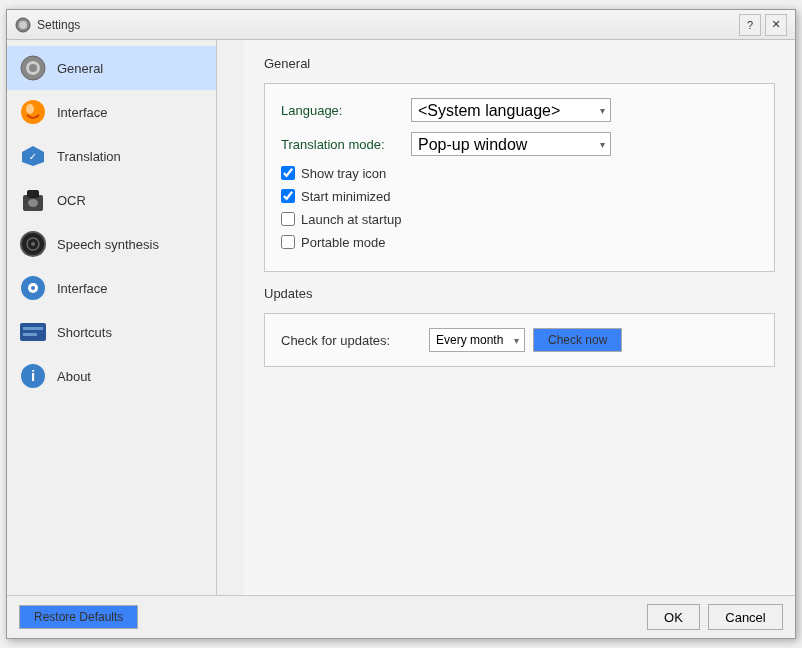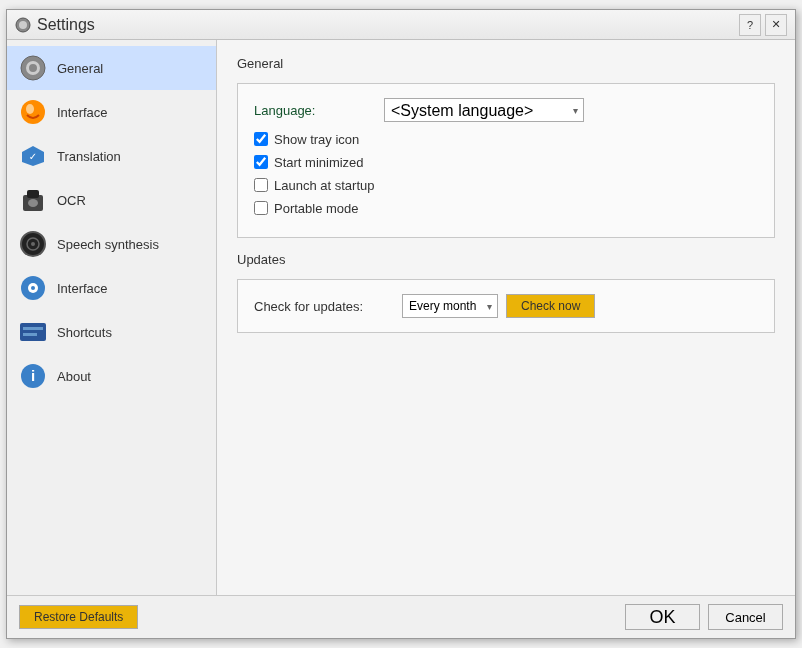--- a/index.html
+++ b/index.html
@@ -35,21 +35,21 @@
     .title-bar-icon {
       width: 16px;
       height: 16px;
       margin-right: 6px;
       display: flex;
       align-items: center;
       justify-content: center;
     }
     .title-bar-text {
       flex: 1;
-      font-size: 16px;
+      font-size: 12px;
       color: #333;
     }
     .title-bar-controls {
       display: flex;
       gap: 4px;
     }
     .title-btn {
       width: 22px;
       height: 22px;
       border: 1px solid #c0c0c0;
@@ -58,20 +58,21 @@
       display: flex;
       align-items: center;
       justify-content: center;
       font-size: 11px;
       color: #333;
     }
     .content-area {
       display: flex;
       flex: 1;
       overflow: hidden;
+      gap: 27px;
     }
     .sidebar {
       width: 210px;
       background: #f0f0f0;
       border-right: 1px solid #c8c8c8;
       padding: 6px 0;
       flex-shrink: 0;
       display: flex;
       flex-direction: column;
     }
@@ -197,46 +198,46 @@
       top: 50%;
       transform: translateY(-50%);
       font-size: 10px;
       color: #666;
       pointer-events: none;
     }
     .btn {
       height: 24px;
       padding: 0 14px;
       border: 1px solid #aaa;
-      background: #eab308;
+      background: #3b82f6;
       cursor: pointer;
       font-size: 12px;
       color: #333;
       text-align: right;
     }
     .bottom-bar {
       display: flex;
       justify-content: space-between;
       align-items: center;
       padding: 8px 12px;
       border-top: 1px solid #c8c8c8;
       background: #f0f0f0;
       flex-shrink: 0;
     }
     .bottom-right {
       display: flex;
       gap: 8px;
     }
     .btn-ok {
-      width: 75px;
+      width: 53px;
       height: 26px;
       background: #f0f0f0;
       border: 1px solid #aaa;
       cursor: pointer;
-      font-size: 18px;
+      font-size: 13px;
     }
     .btn-cancel {
       width: 75px;
       height: 26px;
       background: #f0f0f0;
       border: 1px solid #aaa;
       cursor: pointer;
       font-size: 13px;
     }
     .sidebar-spacer { flex: 1; }
@@ -359,20 +360,28 @@
 
         <div class="form-row">
           <span class="form-label">Language:</span>
           <div class="select-wrapper">
             <select>
               <option>&lt;System language&gt;</option>
             </select>
           </div>
         </div>
 
+        <div class="form-row">
+          <span class="form-label">Translation mode:</span>
+          <div class="select-wrapper">
+            <select>
+              <option>Pop-up window</option>
+            </select>
+          </div>
+        </div>
 
         <div class="checkbox-row">
           <input type="checkbox" id="show-tray" checked="" style="">
           <label for="show-tray" class="checkbox-label">Show tray icon</label>
         </div>
         <div class="checkbox-row">
           <input type="checkbox" id="start-min" checked="" style="">
           <label for="start-min" class="checkbox-label">Start minimized</label>
         </div>
         <div class="checkbox-row">

